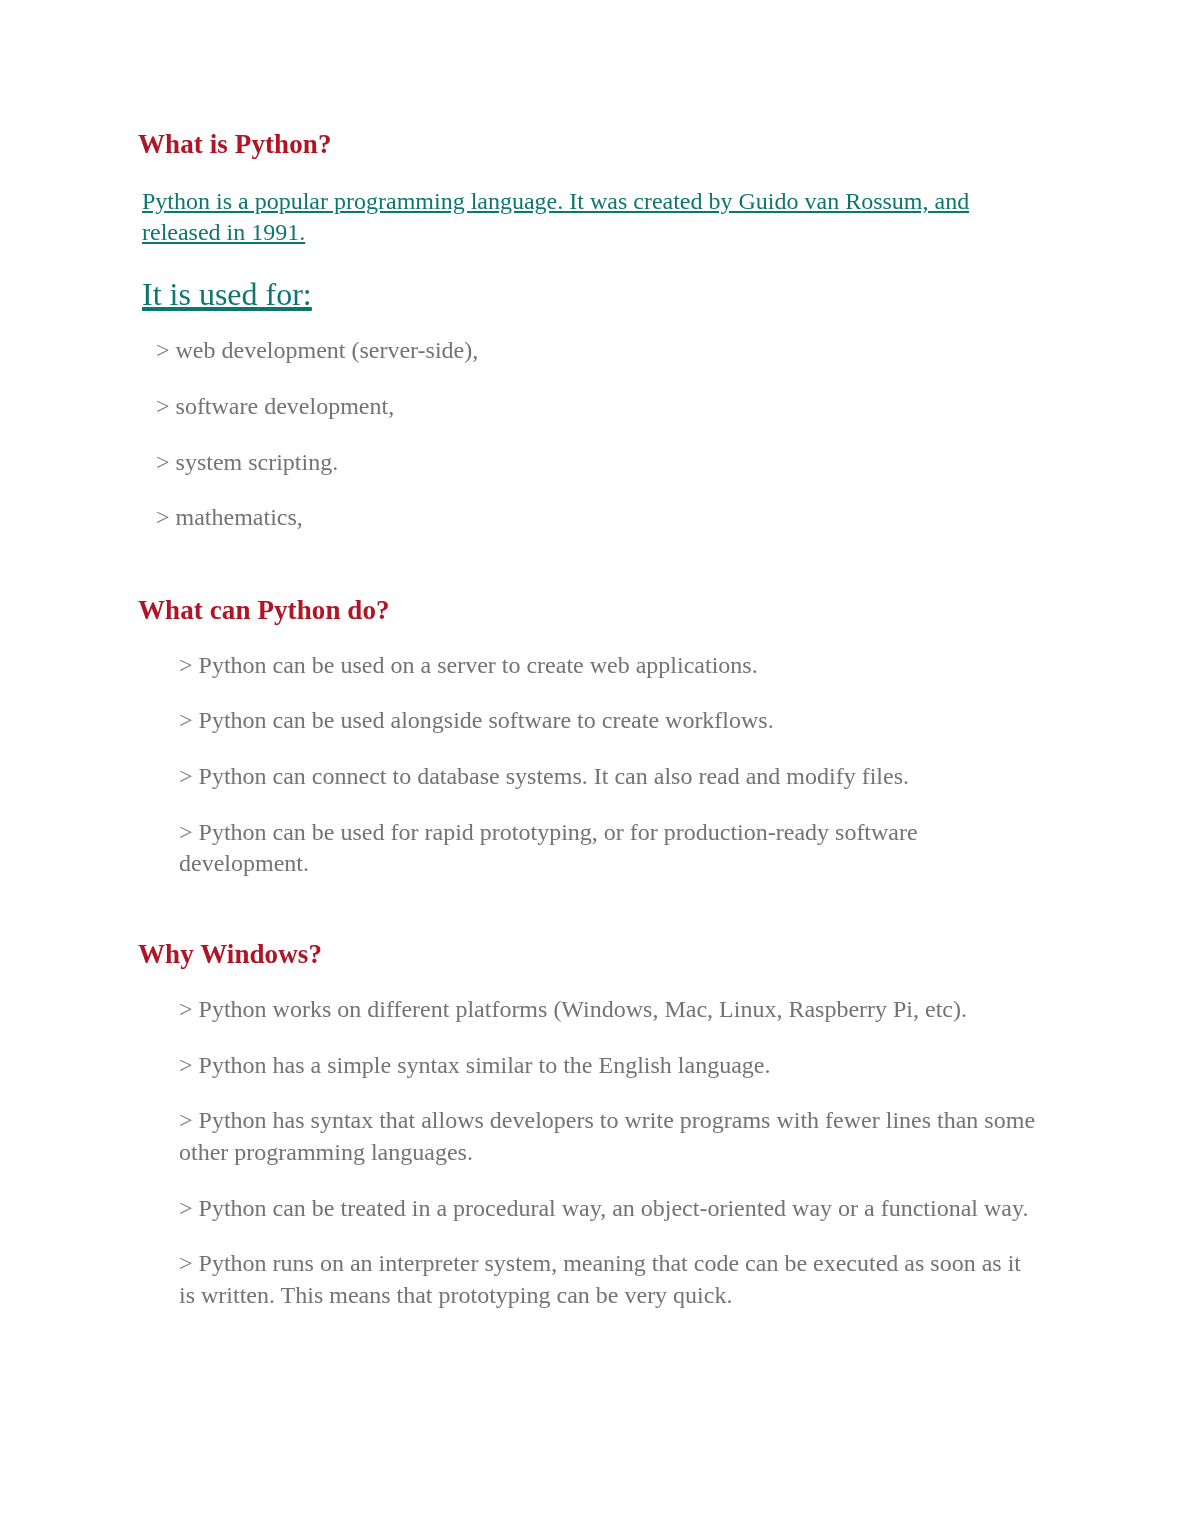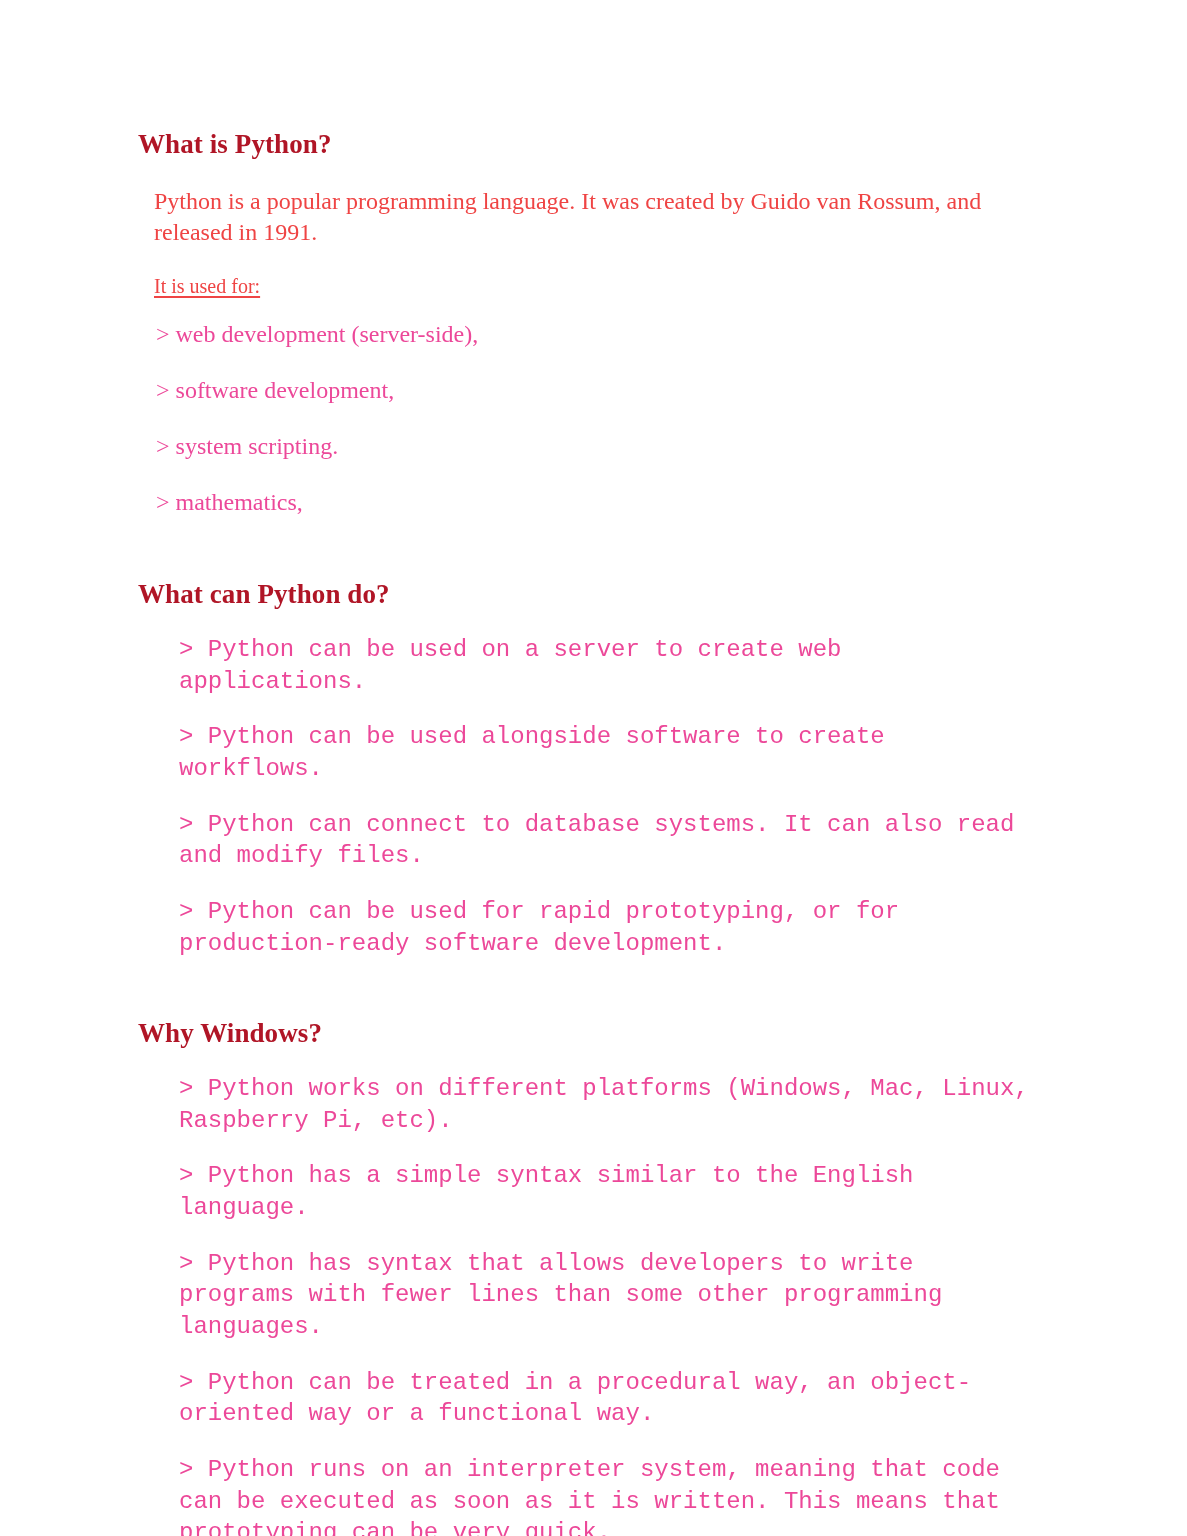--- a/index.html
+++ b/index.html
@@ -34,67 +34,67 @@
     font-weight: bold;
     color: #B01526;
     margin: 0;
     padding: 0;
     line-height: 1.25;
     letter-spacing: 0.1px;
   }
   .para {
     font-size: 24px;
     line-height: 1.32;
-    margin: 16px;
-    color: #ef4444;
+    margin: 4px;
+    color: #0f766e;
     text-align: left;
+    text-decoration: underline;
   }
   .para-intro {
     margin-top: 24px;
     width: 896px;
   }
   .label-underline {
     margin-top: 24px;
-    font-size: 20px;
+    font-size: 32px;
     line-height: 1.32;
   }
   .label-underline span.u {
     text-decoration: underline;
     text-underline-offset: 3px;
   }
   ul.bullets {
     list-style: none;
     margin: 0;
     padding: 0;
   }
   ul.bullets li {
     font-size: 24px;
     line-height: 1.32;
-    color: #ec4899;
+    color: #737373;
   }
   
   ul.list-small {
     margin-top: 20px;
     padding-left: 18px;
   }
   ul.list-small li {
     margin-bottom: 24px;
   }
   ul.list-small li:last-child {
     margin-bottom: 0;
   }
   
   ul.list-indent {
     margin-top: 22px;
     padding-left: 41px;
     width: 858px;
   }
   ul.list-indent li {
     margin-bottom: 24px;
-    font-family: Liberation Mono, monospace;
   }
   ul.list-indent li:last-child {
     margin-bottom: 0;
   }
   .gap-section {
     height: 60px;
   }
   .gap-section-2 {
     height: 58px;
   }

